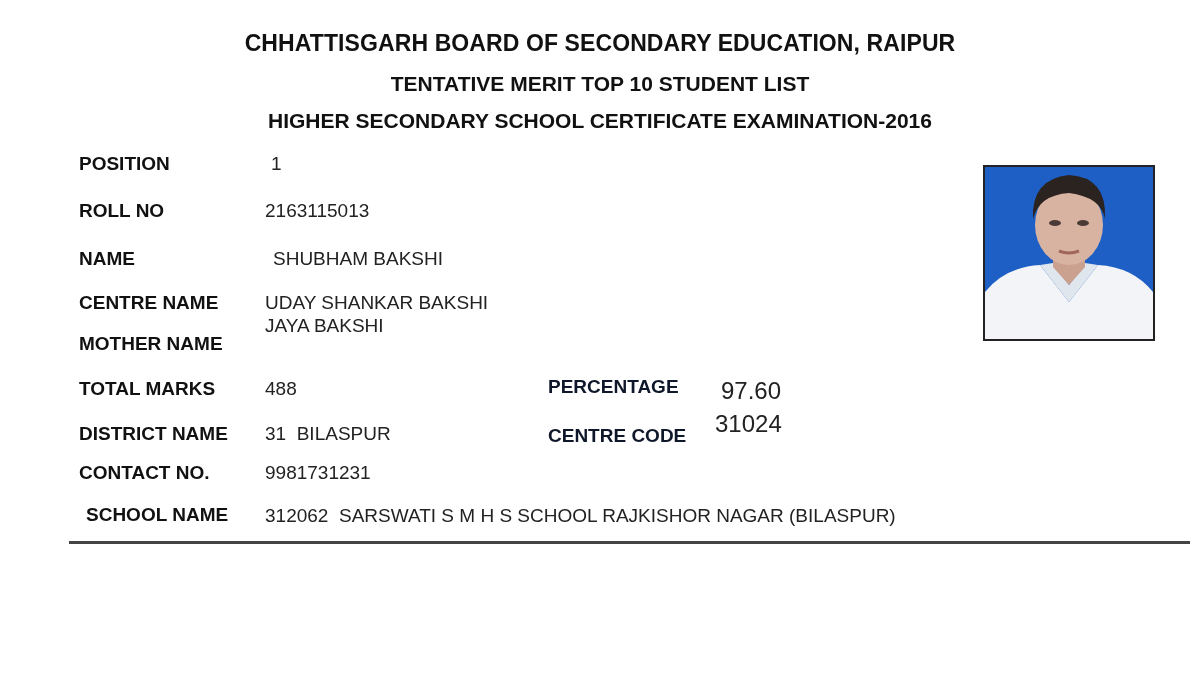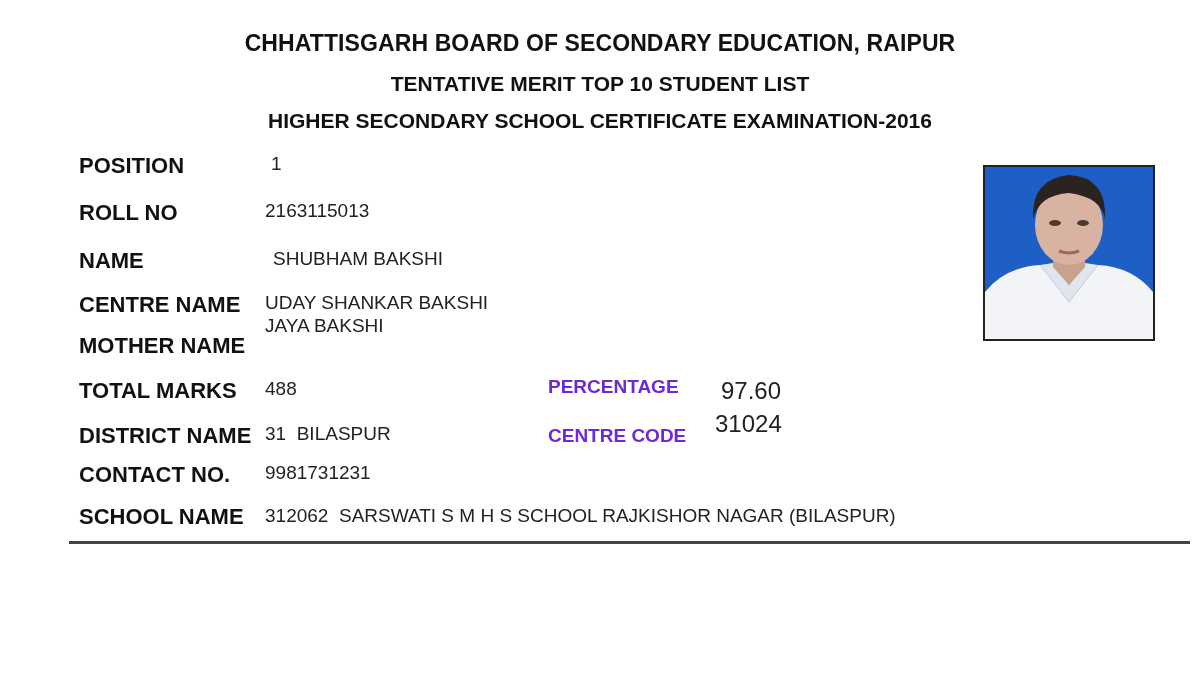--- a/index.html
+++ b/index.html
@@ -4,23 +4,23 @@
 <style>
   html, body { margin:0; padding:0; }
   body {
     width:1200px; height:686px; background:#ffffff; position:relative; overflow:hidden;
     font-family: "Liberation Sans", sans-serif; color:#111;
   }
   .hdr { position:absolute; left:0; width:1300px; text-align:center; font-weight:bold; color:#111; white-space:nowrap; }
   .h1 { top:30px; font-size:23px; letter-spacing:0.1px; }
   .h2 { top:72px; font-size:21px; }
   .h3 { top:109px; font-size:21px; }
-  .lbl { position:absolute; left:79px; font-weight:bold; font-size:22px; white-space:nowrap; color:#111; }
+  .lbl { position:absolute; left:79px; font-weight:bold; font-size:19px; white-space:nowrap; color:#111; }
   .val { position:absolute; left:265px; font-size:19px; white-space:nowrap; color:#222; }
-  .lbl2 { position:absolute; left:548px; font-weight:bold; font-size:19px; white-space:nowrap; color:#6d28d9; }
+  .lbl2 { position:absolute; left:548px; font-weight:bold; font-size:19px; white-space:nowrap; color:#0f172a; }
   .val2 { position:absolute; font-size:24px; white-space:nowrap; color:#222; }
   .photo {
     position:absolute; left:983px; top:165px; width:172px; height:176px;
     border:2px solid #222; box-sizing:border-box; overflow:hidden; background:#1d5fc4;
   }
   .rule { position:absolute; left:69px; top:541px; width:1121px; height:3px; background:#444; }
 </style>
 </head>
 <body>
 
@@ -54,21 +54,21 @@
 
   <div class="lbl" style="top:423px;">DISTRICT NAME</div>
   <div class="val" style="top:423px; white-space:pre;">31  BILASPUR</div>
 
   <div class="lbl2" style="top:425px;">CENTRE CODE</div>
   <div class="val2" style="top:410px; left:715px;">31024</div>
 
   <div class="lbl" style="top:462px;">CONTACT NO.</div>
   <div class="val" style="top:462px;">9981731231</div>
 
-  <div class="lbl" style="top:504px;">SCHOOL NAME</div>
+  <div class="lbl" style="top:504px;margin-left:7px;">SCHOOL NAME</div>
   <div class="val" style="top:505px; white-space:pre;">312062  SARSWATI S M H S SCHOOL RAJKISHOR NAGAR (BILASPUR)</div>
 </div>
 
 <div class="photo">
   <svg width="168" height="172" viewBox="0 0 168 172">
     <rect width="168" height="172" fill="#1d5fc4"></rect>
 
     <path d="M0 125 Q20 100 55 98 L84 135 L113 98 Q148 100 168 125 L168 172 L0 172 Z" fill="#f2f4f7"></path>
     <path d="M55 98 L84 135 L113 98 L100 96 L84 118 L68 96 Z" fill="#dfe6ee"></path>
 

